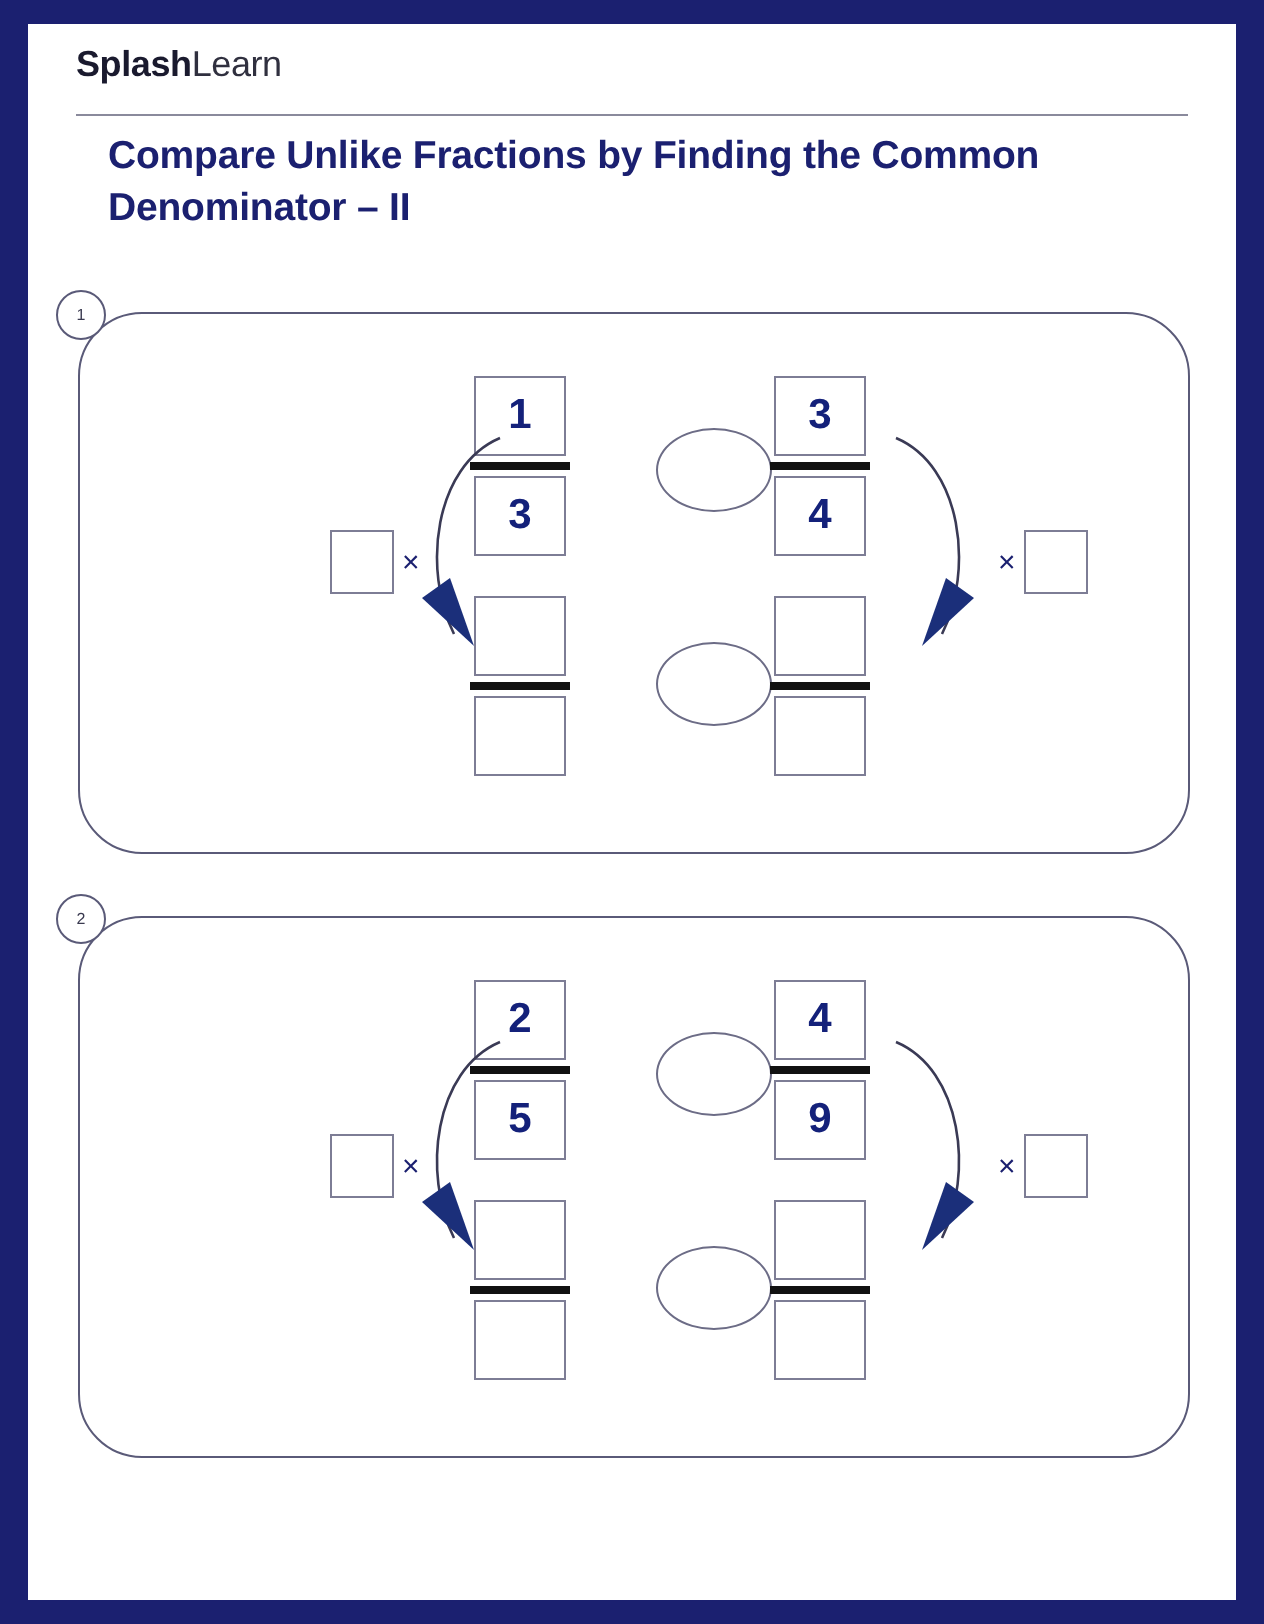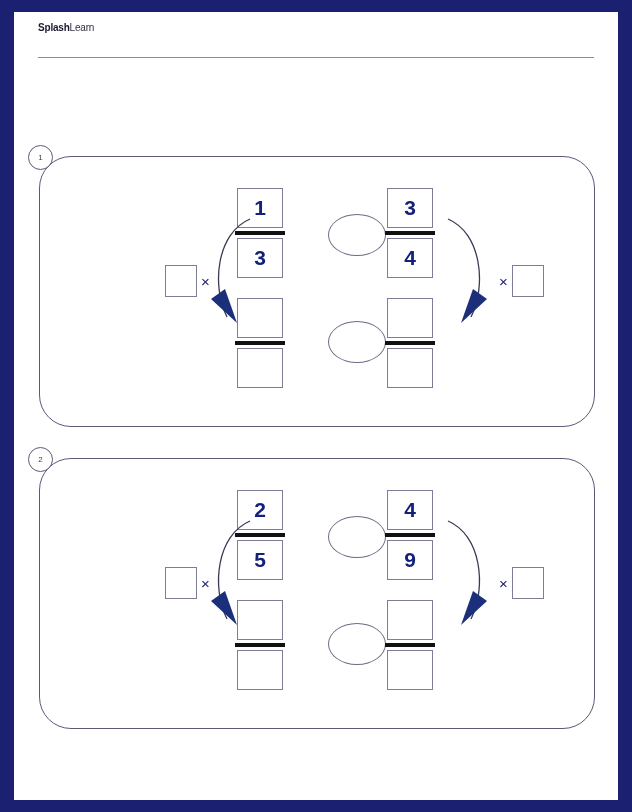--- a/index.html
+++ b/index.html
@@ -22,21 +22,21 @@
     background: #ffffff;
     box-sizing: border-box;
   }
   .header {
     position: absolute;
     left: 24px;
     top: 10px;
     width: 556px;
   }
   .logo {
-    font-size: 10px;
+    font-size: 18px;
     letter-spacing: -0.2px;
     color: #1a1a2e;
     white-space: nowrap;
   }
   .logo .logo-bold { font-weight: bold; }
   .logo .logo-light { font-weight: normal; color: #30303f; }
   .header-rule {
     position: absolute;
     left: 24px;
     top: 45px;
@@ -185,20 +185,21 @@
 <body>
 
 <div class="page">
 
   <div class="header">
     <div class="logo"><span class="logo-bold">Splash</span><span class="logo-light">Learn</span></div>
   </div>
 
   <div class="header-rule"></div>
 
+  <div class="title">Compare Unlike Fractions by Finding the Common Denominator – II</div>
 
   <div class="card card-1">
     <div class="badge">1</div>
 
     <div class="problem">
 
       <div class="mult mult-left">
         <div class="cell mult-box"></div>
         <span class="mult-sign">×</span>
       </div>

